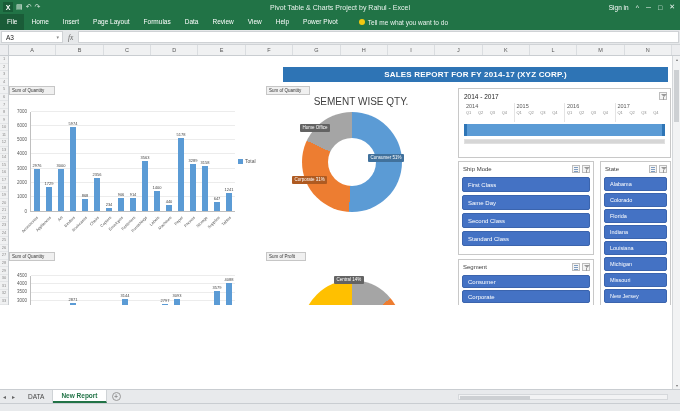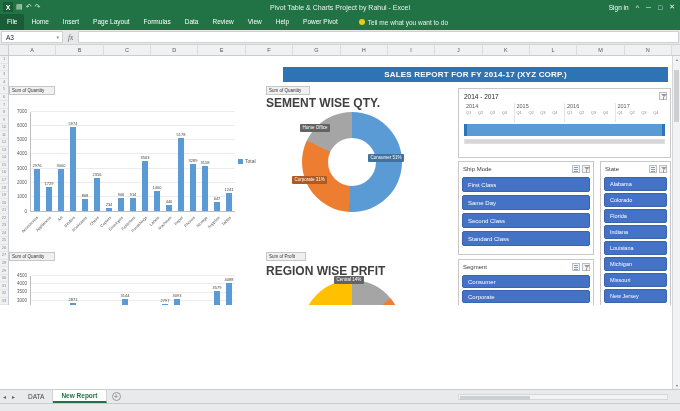--- a/index.html
+++ b/index.html
@@ -93,21 +93,21 @@
   .year-cell:first-child{border-left:1px solid #bfbfbf;}
   .legend{position:absolute;display:flex;align-items:center;gap:2px;font-size:5px;color:#555;}
   #chart1 .legend{left:229px;top:62px;}
   #chart2 .legend{left:229px;top:42px;}
   .lg-sq{width:5px;height:5px;background:#5b9bd5;display:inline-block;}
   .plotarea-tip{position:absolute;left:36px;top:250px;width:42px;height:11px;background:#fff;
                 border:1px solid #ababab;box-shadow:1px 1px 2px rgba(0,0,0,.3);font-size:5.5px;color:#444;
                 display:flex;align-items:center;justify-content:center;z-index:6;}
 
   
-  .mid-title{position:absolute;left:266px;width:190px;text-align:left;font-size:12px;font-weight:bold;color:#404040;}
+  .mid-title{position:absolute;left:266px;width:190px;text-align:center;font-size:10px;font-weight:normal;color:#404040;}
   .mt1{top:40px;} .mt2{top:208px;}
   .donutwrap{position:absolute;width:100px;height:100px;}
   #donut1{left:302px;top:56px;}
   #donut2{left:302px;top:224px;}
   .ring{position:absolute;left:0;top:0;width:100%;height:100%;border-radius:50%;}
   .ring::after{content:'';position:absolute;left:26%;top:26%;width:48%;height:48%;background:#fff;border-radius:50%;}
   .donut-label{position:absolute;color:#fff;font-size:4.5px;line-height:1.1;padding:1.5px 2.5px;
                border-radius:1px;white-space:nowrap;z-index:3;}
   #donut1 .dlb-0{left:66px;top:42px;}
   #donut1 .dlb-1{left:-10px;top:64px;}
@@ -591,21 +591,20 @@
     <div class="plotarea-tip">Plot Area</div>
 
     <div class="mid-title mt1">SEMENT WISE QTY.</div>
     <div class="donutwrap" id="donut1">
       <div class="ring" style="background: conic-gradient(rgb(91, 155, 213) 0%, rgb(91, 155, 213) 51%, rgb(237, 125, 49) 51%, rgb(237, 125, 49) 82%, rgb(165, 165, 165) 82%, rgb(165, 165, 165) 100%);"></div>
       <div class="donut-label dlb-0" style="background: rgb(65, 113, 156);">Consumer 51%</div>
       <div class="donut-label dlb-1" style="background: rgb(174, 90, 33);">Corporate 31%</div>
       <div class="donut-label dlb-2" style="background: rgb(99, 99, 99);">Home Office</div>
     </div>
 
-    <div class="mid-title mt2">REGION WISE PRFIT</div>
     <div class="donutwrap" id="donut2">
       <div class="ring" style="background: conic-gradient(rgb(165, 165, 165) 0%, rgb(165, 165, 165) 14%, rgb(237, 125, 49) 14%, rgb(237, 125, 49) 46%, rgb(91, 155, 213) 46%, rgb(91, 155, 213) 62%, rgb(255, 192, 0) 62%, rgb(255, 192, 0) 100%);"></div>
       <div class="donut-label dlb-0" style="background: rgb(99, 99, 99);">Central 14%</div>
       <div class="donut-label dlb-1" style="background: rgb(174, 90, 33);">East 32%</div>
       <div class="donut-label dlb-2" style="background: rgb(65, 113, 156);">South 16%</div>
       <div class="donut-label dlb-3" style="background: rgb(191, 144, 0);">West 38%</div>
     </div>
 
     <div class="timeline">
       <div class="tl-head">

